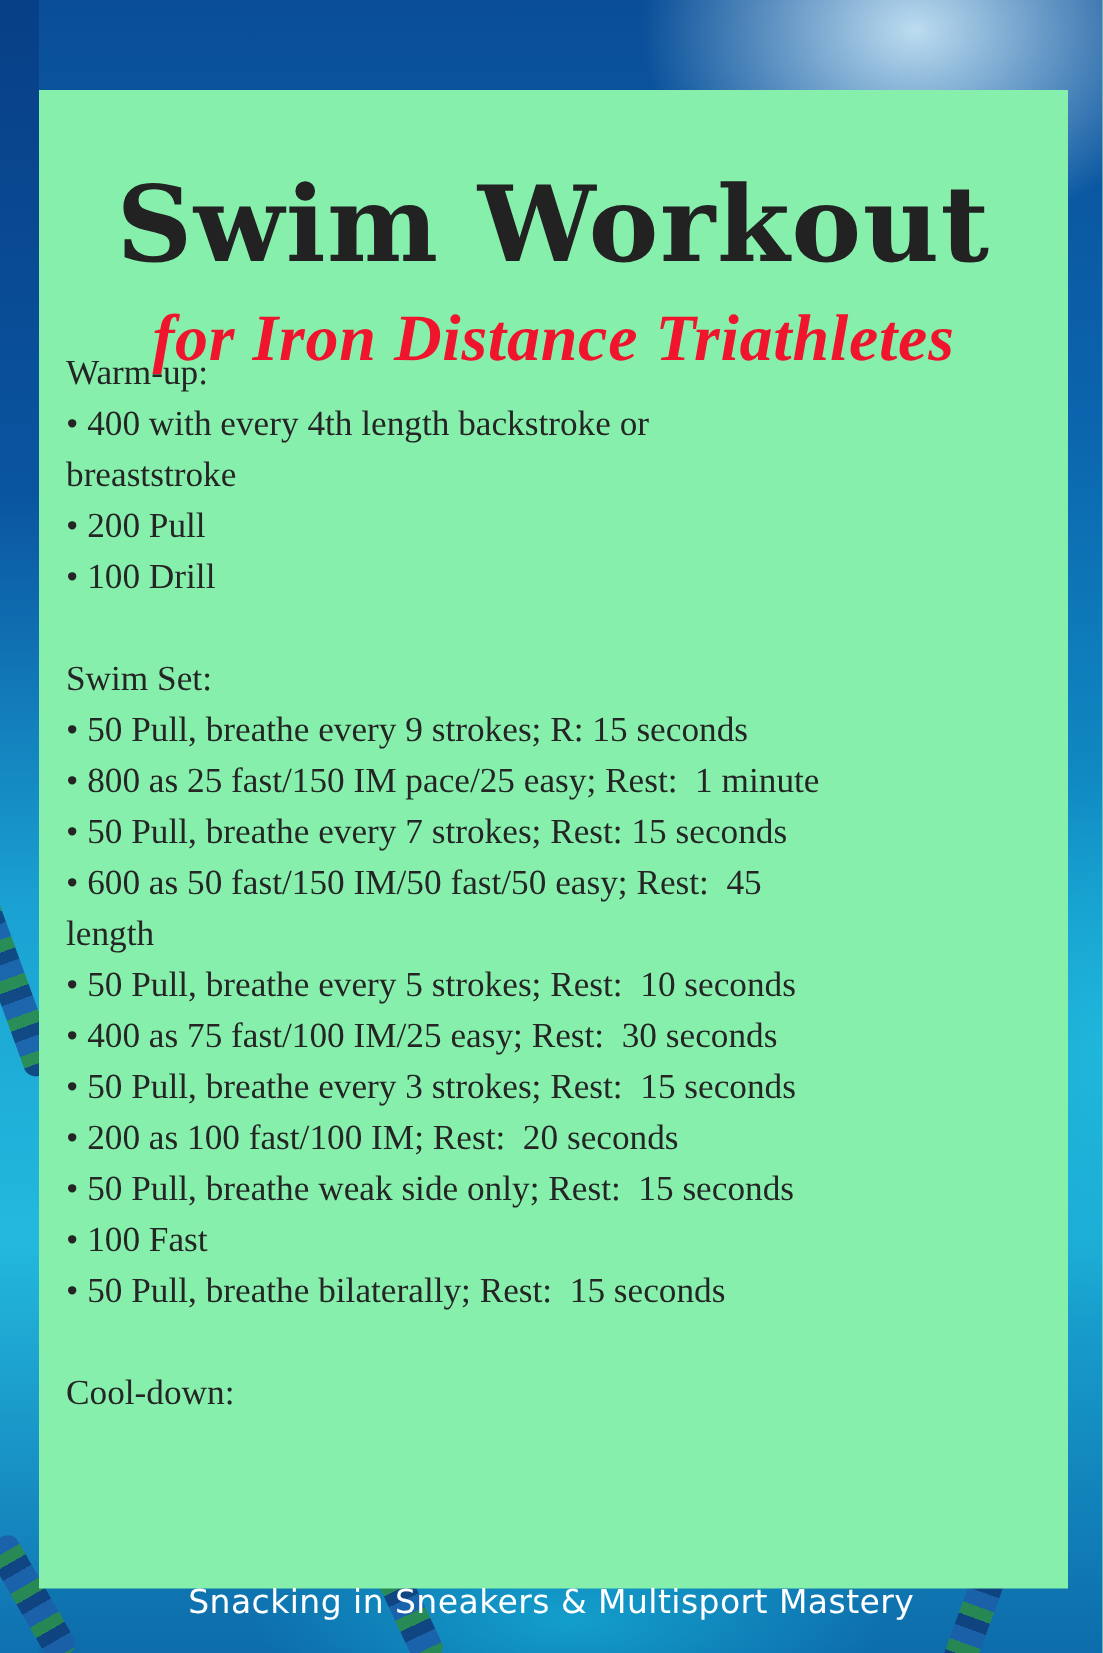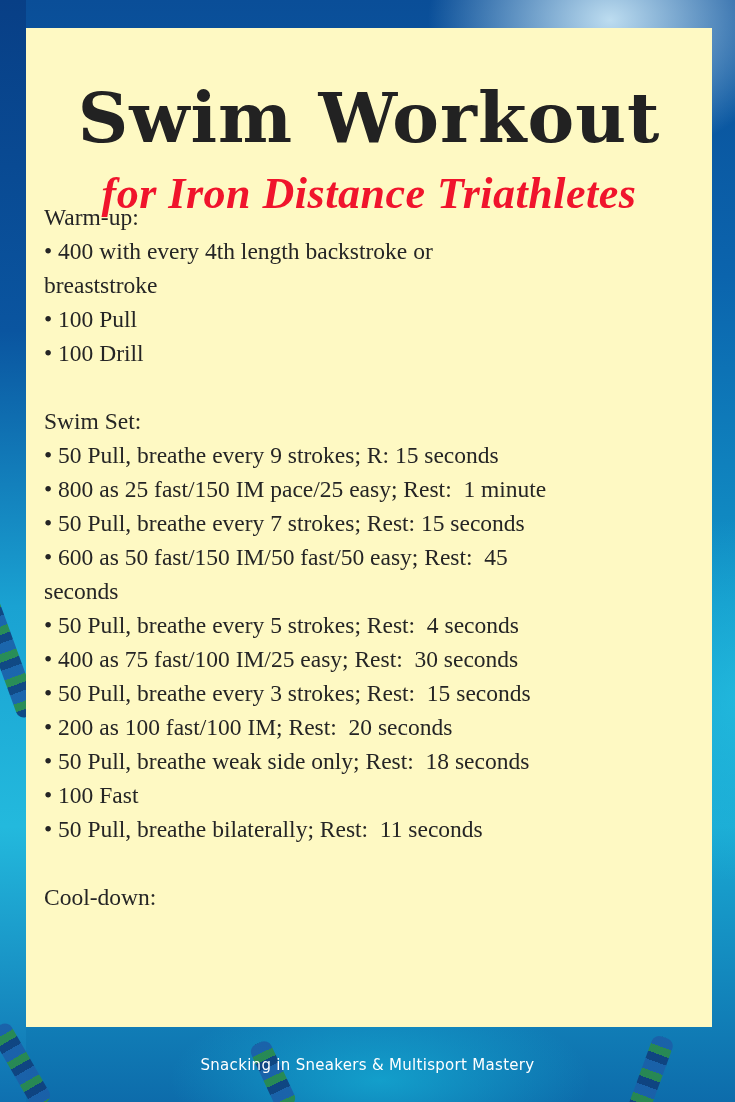--- a/index.html
+++ b/index.html
@@ -12,22 +12,22 @@
       radial-gradient(ellipse 300px 120px at 380px 1080px, rgba(20,170,210,0.8), rgba(20,170,210,0) 70%),
       linear-gradient(180deg, #0a4e98 0%, #0b64ad 25%, #1296c9 55%, #1aa9d3 75%, #0d6cab 100%);
     font-family: "DejaVu Serif", "Liberation Serif", serif;
   }
   .bg-left { position:absolute; left:0; top:0; width:26px; height:1102px;
     background: linear-gradient(180deg,#083f86 0%,#0a55a0 30%,#1aa2d2 55%,#23b9dd 75%,#0f70b0 100%); }
   .lane { position:absolute; width:22px; border-radius: 8px;
     background: repeating-linear-gradient(180deg,#1b5fa8 0 10px,#2a8a4a 10px 18px,#0f3f7c 18px 26px);
     opacity: 0.9; }
   .card {
-    position: absolute; left: 26px; top: 28px; width: 686px; height: 999px;
-    background: #fef9c3;
+    position: absolute; left: 26px; top: 60px; width: 686px; height: 999px;
+    background: #86efac;
   }
   .title {
     position: absolute; left: 0; top: 50px; width: 686px; text-align: center;
     font-family: "DejaVu Serif", "Liberation Serif", serif;
     font-weight: bold; font-size: 70px; line-height: 80px; color: #222222;
     letter-spacing: 1px;
   }
   .subtitle {
     position: absolute; left: 0; top: 138px; width: 686px; text-align: center;
     font-family: "Liberation Serif", "DejaVu Serif", serif;
@@ -36,57 +36,57 @@
   }
   .body-text {
     position: absolute; left: 18px; top: 172px; width: 650px;
     font-family: "Liberation Serif", "DejaVu Serif", serif;
     font-size: 23.5px; line-height: 34px; color: #252525;
   }
   .line { white-space: pre-wrap; min-height: 34px; }
   .bullet::before { content: "\2022\00a0"; }
   .footer {
     position: absolute; left: 0; top: 1056px; width: 735px; text-align: center;
-    font-family: "DejaVu Sans", sans-serif; font-size: 15px; color: #ffffff;
+    font-family: "DejaVu Sans", sans-serif; font-size: 22px; color: #ffffff;
     letter-spacing: 0.3px;
   }
 </style>
 </head>
 <body>
 
 <div class="bg-left"></div>
 <div class="lane" style="left:-4px; top:590px; height:130px; transform: rotate(-20deg);"></div>
 <div class="lane" style="left:10px; top:1020px; height:90px; transform: rotate(-30deg);"></div>
 <div class="lane" style="left:262px; top:1040px; height:70px; transform: rotate(-25deg);"></div>
 <div class="lane" style="left:640px; top:1035px; height:80px; transform: rotate(20deg);"></div>
 
 <div class="card">
   <div class="title">Swim Workout</div>
   <div class="subtitle">for Iron Distance Triathletes</div>
 
   <div class="body-text">
     <div class="line">Warm-up:</div>
     <div class="line bullet">400 with every 4th length backstroke or</div>
     <div class="line">breaststroke</div>
-    <div class="line bullet">100 Pull</div>
+    <div class="line bullet">200 Pull</div>
     <div class="line bullet">100 Drill</div>
     <div class="line"></div>
 
     <div class="line">Swim Set:</div>
     <div class="line bullet">50 Pull, breathe every 9 strokes; R: 15 seconds</div>
     <div class="line bullet">800 as 25 fast/150 IM pace/25 easy; Rest:  1 minute</div>
     <div class="line bullet">50 Pull, breathe every 7 strokes; Rest: 15 seconds</div>
     <div class="line bullet">600 as 50 fast/150 IM/50 fast/50 easy; Rest:  45</div>
-    <div class="line">seconds</div>
-    <div class="line bullet">50 Pull, breathe every 5 strokes; Rest:  4 seconds</div>
+    <div class="line">length</div>
+    <div class="line bullet">50 Pull, breathe every 5 strokes; Rest:  10 seconds</div>
     <div class="line bullet">400 as 75 fast/100 IM/25 easy; Rest:  30 seconds</div>
     <div class="line bullet">50 Pull, breathe every 3 strokes; Rest:  15 seconds</div>
     <div class="line bullet">200 as 100 fast/100 IM; Rest:  20 seconds</div>
-    <div class="line bullet">50 Pull, breathe weak side only; Rest:  18 seconds</div>
+    <div class="line bullet">50 Pull, breathe weak side only; Rest:  15 seconds</div>
     <div class="line bullet">100 Fast</div>
-    <div class="line bullet">50 Pull, breathe bilaterally; Rest:  11 seconds</div>
+    <div class="line bullet">50 Pull, breathe bilaterally; Rest:  15 seconds</div>
     <div class="line"></div>
 
     <div class="line">Cool-down:</div>
   </div>
 </div>
 
 <div class="footer">Snacking in Sneakers &amp; Multisport Mastery</div>
 
 </body></html>

